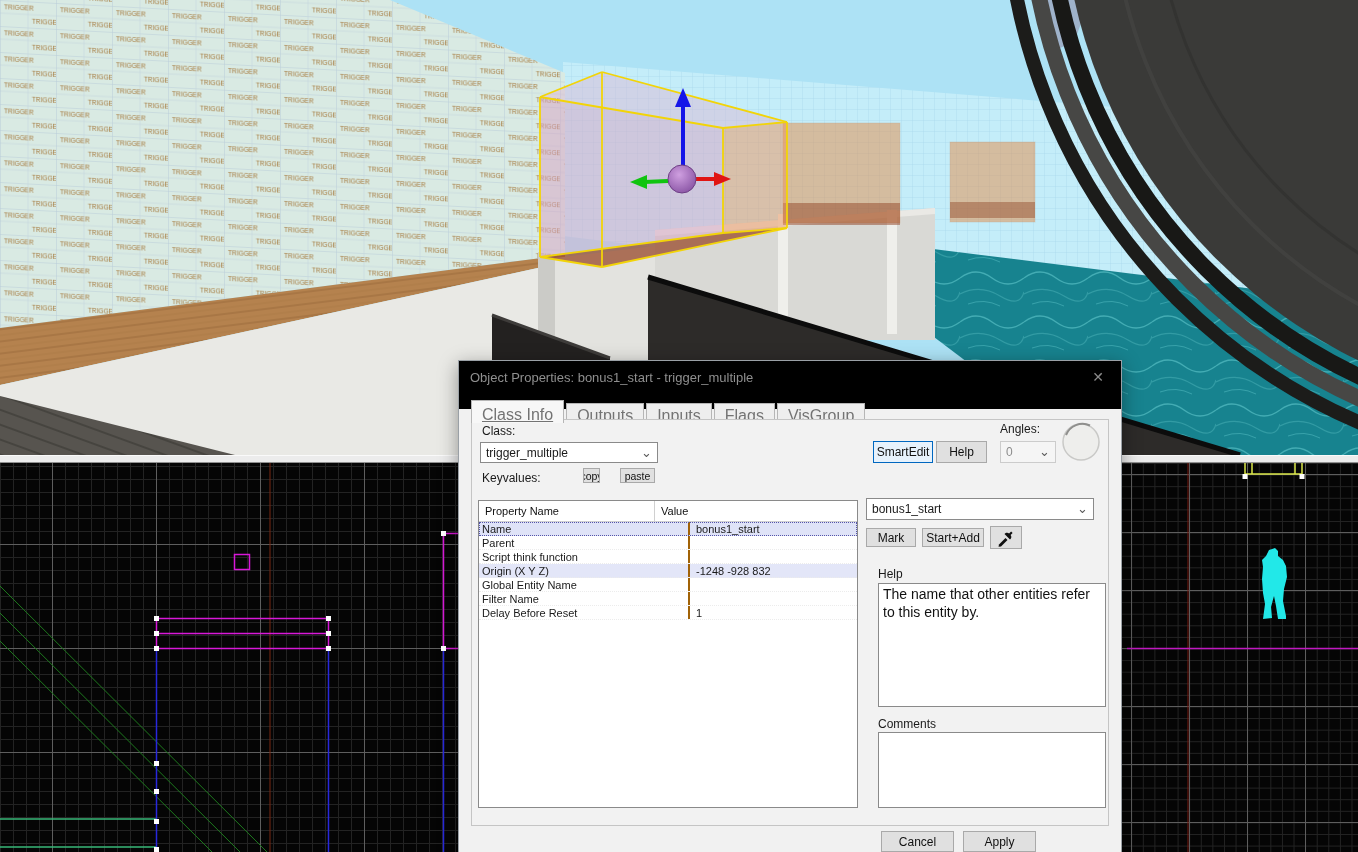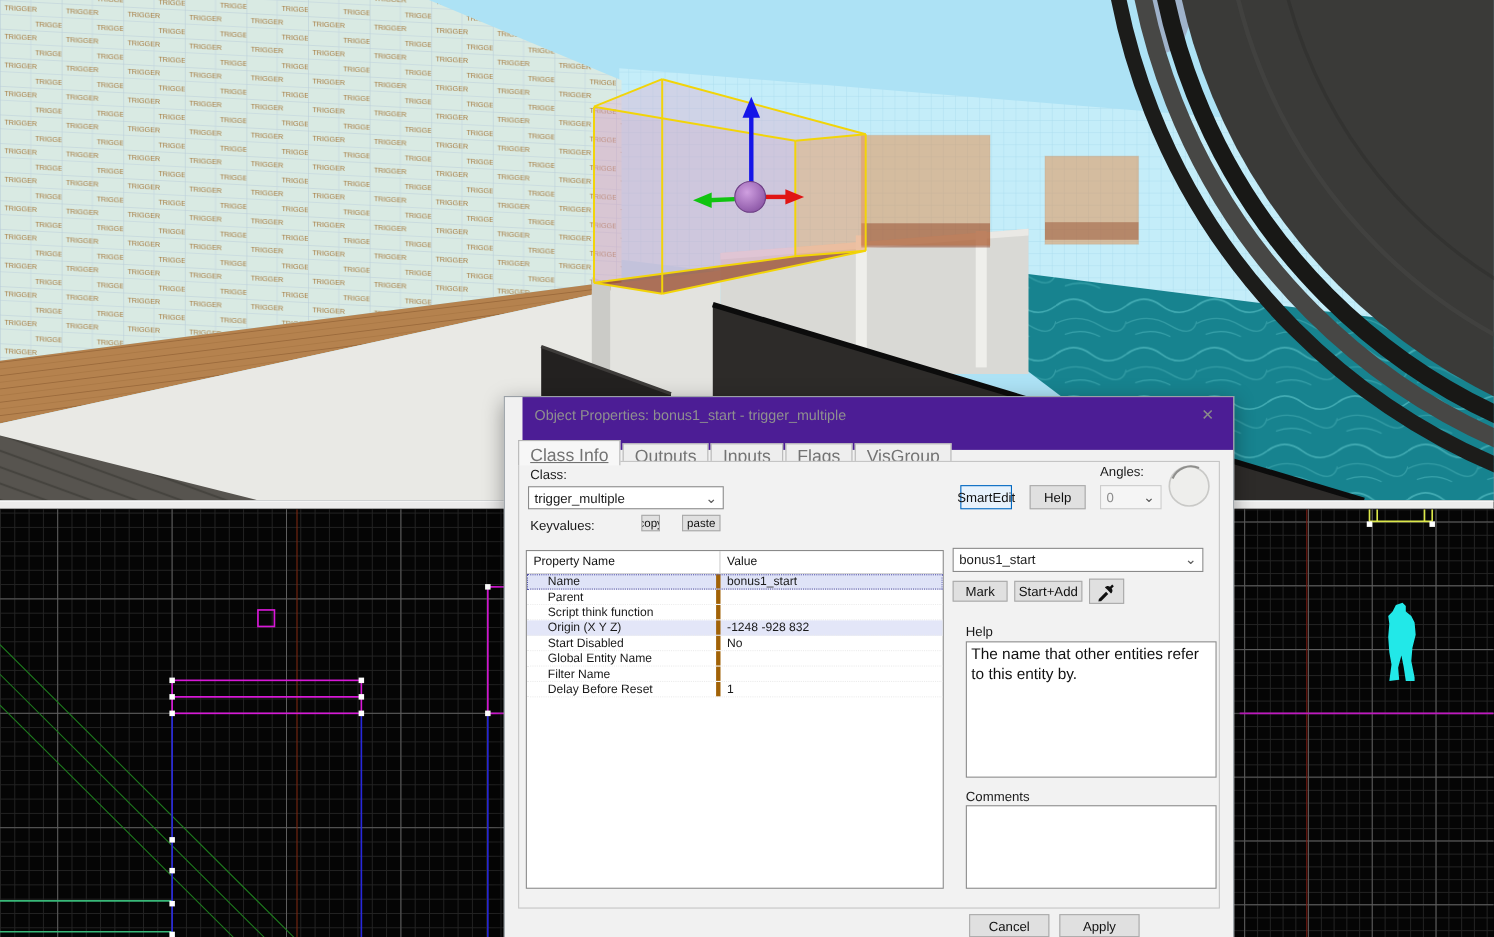--- a/index.html
+++ b/index.html
@@ -23,21 +23,21 @@
     background-position:52px 81px,52px 81px,0 3px,0 3px; }
   .grid-right { left:792px; width:566px;
     background-size:58px 58px,58px 58px,11.6px 11.6px,11.6px 11.6px;
     background-position:49px 11px,49px 11px,3px 0,3px 0; }
   .overlay2d { position:absolute; left:0; top:0; width:1358px; height:389px; }
 
   
   .dlg { position:absolute; left:458px; top:360px; width:664px; height:494px;
     background:#f1f1f1; border:1px solid #9aa0a6; box-shadow:0 5px 18px rgba(0,0,0,.38);
     font-size:12px; color:#1a1a1a; }
-  .dlg-title { position:absolute; left:16px; top:0; right:0; height:48px; background:#4c1d95; }
+  .dlg-title { position:absolute; left:0; top:0; right:0; height:48px; background:#000000; }
   .dlg-title-text { position:absolute; left:11px; top:9px; font-size:13px; color:#8f8f8f; }
   .dlg-close { position:absolute; right:12px; top:6px; width:22px; height:20px;
     color:#8a8a8a; font-size:14px; text-align:center; line-height:20px; cursor:pointer; }
   .tabs { position:absolute; left:12px; top:39px; display:flex; align-items:flex-end; }
   .tab { padding:3px 10px 3px; background:#eeeeee; border:1px solid #b6b6b6; border-bottom:none;
     margin-right:2px; font-size:16px; color:#737373; height:20px;text-decoration:underline; }
   .tab.active { background:#f7f7f7; height:23px; padding-top:5px; position:relative; z-index:3; }
   .panel { position:absolute; left:12px; top:58px; width:638px; height:407px;
     background:#f2f2f2; border:1px solid #c5c5c5; z-index:2; }
   .lbl { position:absolute; font-size:12px; color:#1a1a1a; }
@@ -52,21 +52,21 @@
   .btn.tiny { font-size:10.5px; overflow:hidden; }
   .dial { position:absolute; }
 
   
   .kvtable { position:absolute; left:6px; top:80px; width:380px; height:308px;
     background:#fff; border:1px solid #8a8a8a; font-size:11px; overflow:hidden; }
   .kvhead { display:flex; height:21px; line-height:21px; border-bottom:1px solid #d0d0d0; color:#111; }
   .kvhead .c1 { width:176px; padding-left:6px; border-right:1px solid #d0d0d0; }
   .kvhead .c2 { flex:1; padding-left:6px; }
   .trow { display:flex; height:14px; line-height:14px; border-bottom:1px dotted #ececec; }
-  .trow .c1 { width:176px; padding-left:19px; border-right:4px solid #a16207;
+  .trow .c1 { width:211px; padding-left:3px; border-right:2px solid #a16207;
     white-space:nowrap; overflow:hidden; }
   .trow .c2 { flex:1; padding-left:6px; white-space:nowrap; overflow:hidden; }
   .trow.selected { background:#dfe3f7; outline:1px dotted #5555aa; outline-offset:-1px; }
   .trow.highlight { background:#e3e6f8; }
 
   .helpbox { position:absolute; background:#fff; border:1px solid #8a8a8a;
     font-size:14px; color:#111; padding:2px 4px; line-height:1.25; }
   textarea.commentbox { position:absolute; background:#fff; border:1px solid #8a8a8a;
     resize:none; font-family:"Liberation Sans", sans-serif; font-size:11.5px; }
   .footer-btn { width:73px; height:21px; }
@@ -275,21 +275,21 @@
       <span class="lbl" style="left:10px; top:4px;">Class:</span>
       <div class="combo" style="left:8px; top:22px; width:178px; height:21px;">
         <span>trigger_multiple</span>
         <span class="chev">⌄</span>
       </div>
 
       <span class="lbl" style="left:10px; top:51px;">Keyvalues:</span>
       <div class="btn tiny" style="left:111px; top:48px; width:17px; height:15px;">copy</div>
       <div class="btn tiny" style="left:148px; top:48px; width:35px; height:15px;">paste</div>
 
-      <div class="btn primary" style="left:401px; top:21px; width:47px; height:22px;">SmartEdit</div>
+      <div class="btn primary" style="left:401px; top:21px; width:60px; height:22px;">SmartEdit</div>
       <div class="btn" style="left:464px; top:21px; width:51px; height:22px;">Help</div>
 
       <span class="lbl" style="left:528px; top:2px;">Angles:</span>
       <div class="combo disabled" style="left:528px; top:21px; width:56px; height:22px;">
         <span>0</span>
         <span class="chev">⌄</span>
       </div>
       <svg class="dial" style="left:588px; top:1px;" width="42" height="42">
         <circle cx="21" cy="21" r="18" fill="#eeeeec" stroke="#c9c9c7" stroke-width="1.5"></circle>
         <path d="M6,14 A18,18 0 0 1 30,4.5" fill="none" stroke="#8f8f8d" stroke-width="2"></path>
@@ -308,24 +308,20 @@
           <span class="c1">Parent</span>
             <span class="c2"></span>
         </div>
         <div class="trow">
           <span class="c1">Script think function</span>
             <span class="c2"></span>
         </div>
         <div class="trow highlight">
           <span class="c1">Origin (X Y Z)</span>
             <span class="c2">-1248 -928 832</span>
-        </div>
-        <div class="trow">
-          <span class="c1">Start Disabled</span>
-            <span class="c2">No</span>
         </div>
         <div class="trow">
           <span class="c1">Global Entity Name</span>
             <span class="c2"></span>
         </div>
         <div class="trow">
           <span class="c1">Filter Name</span>
             <span class="c2"></span>
         </div>
         <div class="trow">

